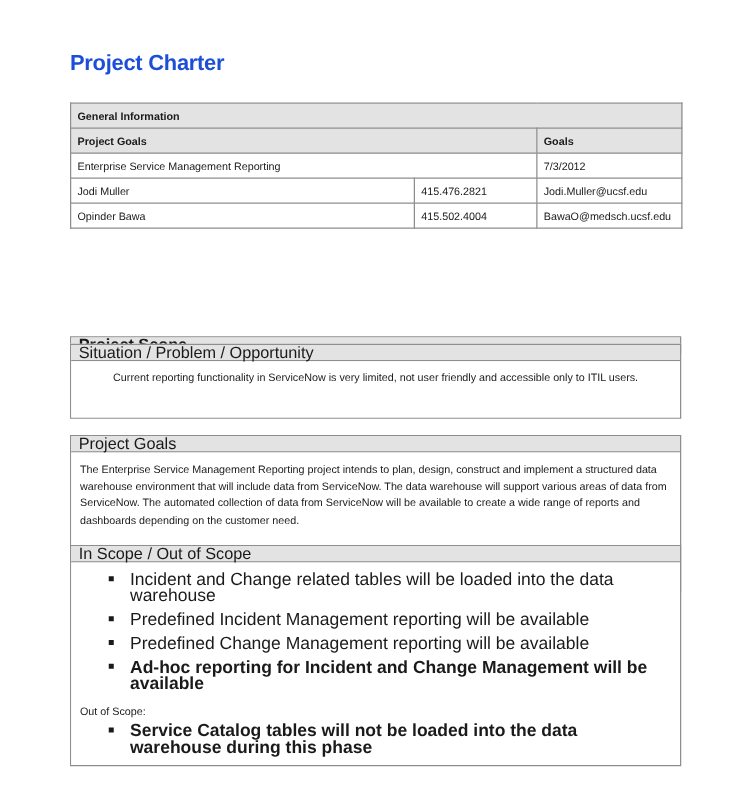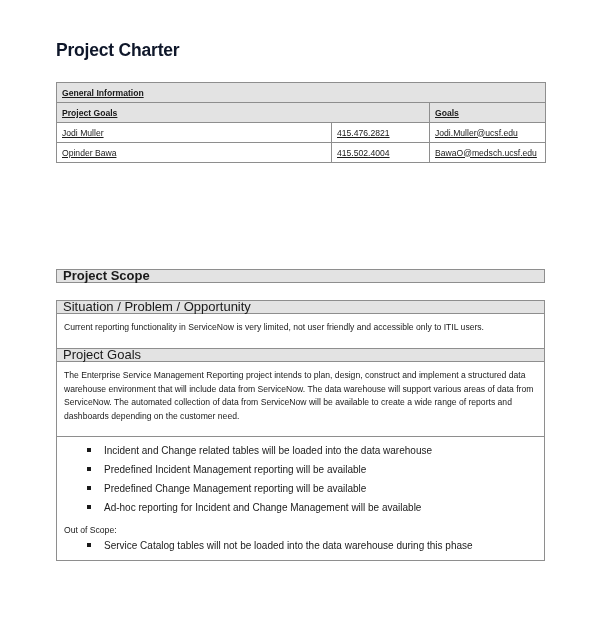--- a/index.html
+++ b/index.html
@@ -21,21 +21,21 @@
     background: #ffffff;
     box-sizing: border-box;
   }
   .doc-title {
     position: absolute;
     left: 56px;
     top: 40px;
     font-size: 17.5px;
     font-weight: bold;
     letter-spacing: -0.2px;
-    color: #0f172a;
+    color: #1d4ed8;
   }
   .section {
     position: absolute;
     left: 56px;
     width: 489px;
     box-sizing: border-box;
     border: 1px solid #8e8e8e;
     background: #ffffff;
   }
   table.grid {
@@ -78,106 +78,111 @@
   .body-block {
     font-size: 8.6px;
     line-height: 13.5px;
     padding: 7px 7px 8px 7px;
     background: #ffffff;
     color: #1a1a1a;
   }
   .body-block p {
     margin: 0 0 12px 0;
   }
-  .body-block p.last { margin-bottom: 16px; }
+  .body-block p.last { margin-bottom: 16px; text-align: center; }
 
   .scope-label {
     font-size: 8.6px;
     line-height: 13px;
     margin: 0 0 2px 0;
   }
   ul.sq {
     list-style: none;
     margin: 0 0 0 0;
     padding: 0 0 0 40px;
   }
   ul.sq li {
     position: relative;
-    font-size: 10px;
+    font-size: 14px;
     line-height: 13px;
     padding: 0 0 6px 0;
   }
-  ul.sq li:last-child { padding-bottom: 0; }
+  ul.sq li:last-child { padding-bottom: 0; font-weight: bold; }
   ul.sq li::before {
     content: "";
     position: absolute;
     left: -17px;
     top: 4px;
     width: 3.5px;
     height: 3.5px;
     background: #1a1a1a;
   }
   .spacer-gap { height: 10px; }
 </style>
 </head>
 <body>
 
 <div class="page">
 
   <div class="doc-title">Project Charter</div>
 
-  <div class="section gridwrap" style="top:82px;text-decoration:underline;">
+  <div class="section gridwrap" style="top:82px;">
     <table class="grid">
       <colgroup>
         <col style="width:275px">
         <col style="width:98px">
         <col style="width:116px">
       </colgroup>
       <tbody>
         <tr>
           <td class="shade" colspan="3">General Information</td>
         </tr>
         <tr>
           <td class="shade" colspan="2">Project Goals</td>
           <td class="shade">Goals</td>
+        </tr>
+        <tr>
+          <td colspan="2">Enterprise Service Management Reporting</td>
+          <td>7/3/2012</td>
         </tr>
         <tr>
           <td>Jodi Muller</td>
           <td>415.476.2821</td>
           <td>Jodi.Muller@ucsf.edu</td>
         </tr>
         <tr>
           <td>Opinder Bawa</td>
           <td>415.502.4004</td>
           <td>BawaO@medsch.ucsf.edu</td>
         </tr>
       </tbody>
     </table>
   </div>
 
   <div class="section" style="top:269px;">
     <div class="band bold last">Project Scope</div>
   </div>
 
-  <div class="section" style="top:300px;">
+  <div class="section" style="top:275px;">
     <div class="band">Situation / Problem / Opportunity</div>
     <div class="body-block">
       <p class="last">Current reporting functionality in ServiceNow is very limited, not user friendly and accessible only to ITIL users.</p>
     </div>
   </div>
 
   <div class="section" style="top:348px;">
     <div class="band">Project Goals</div>
     <div class="body-block">
       <p>The Enterprise Service Management Reporting project intends to plan, design, construct and implement a structured data warehouse environment that will include data from ServiceNow.  The data warehouse will support various areas of data from ServiceNow.  The automated collection of data from ServiceNow will be available to create a wide range of reports and dashboards depending on the customer need.</p>
       <p class="last">The vision of the project is to improve efficiency and service levels of ITS services and support.</p>
     </div>
   </div>
 
   <div class="section" style="top:436px;">
+    <div class="band">In Scope / Out of Scope</div>
     <div class="body-block">
       <ul class="sq">
         <li>Incident and Change related tables will be loaded into the data warehouse</li>
         <li>Predefined Incident Management reporting will be available</li>
         <li>Predefined Change Management reporting will be available</li>
         <li>Ad-hoc reporting for Incident and Change Management will be available</li>
       </ul>
       <div class="spacer-gap"></div>
       <div class="scope-label">Out of Scope:</div>
       <ul class="sq">

